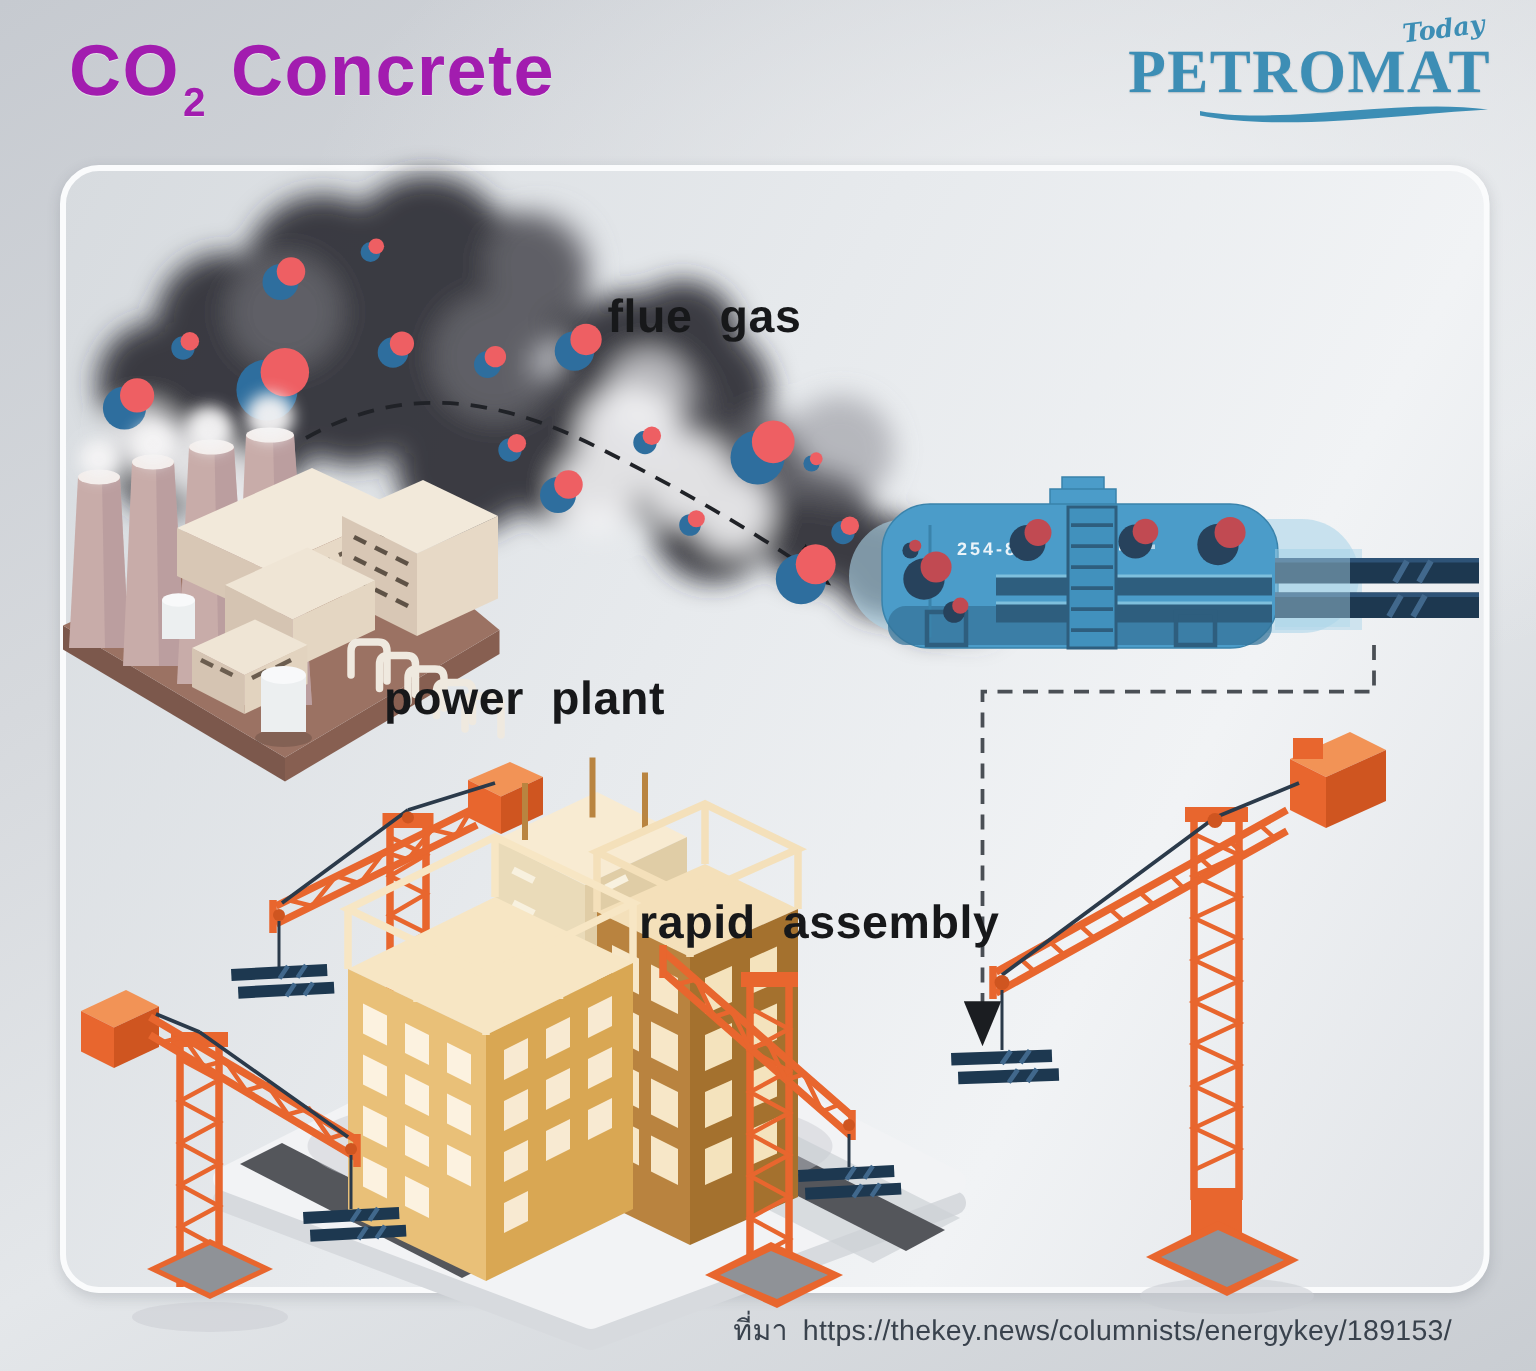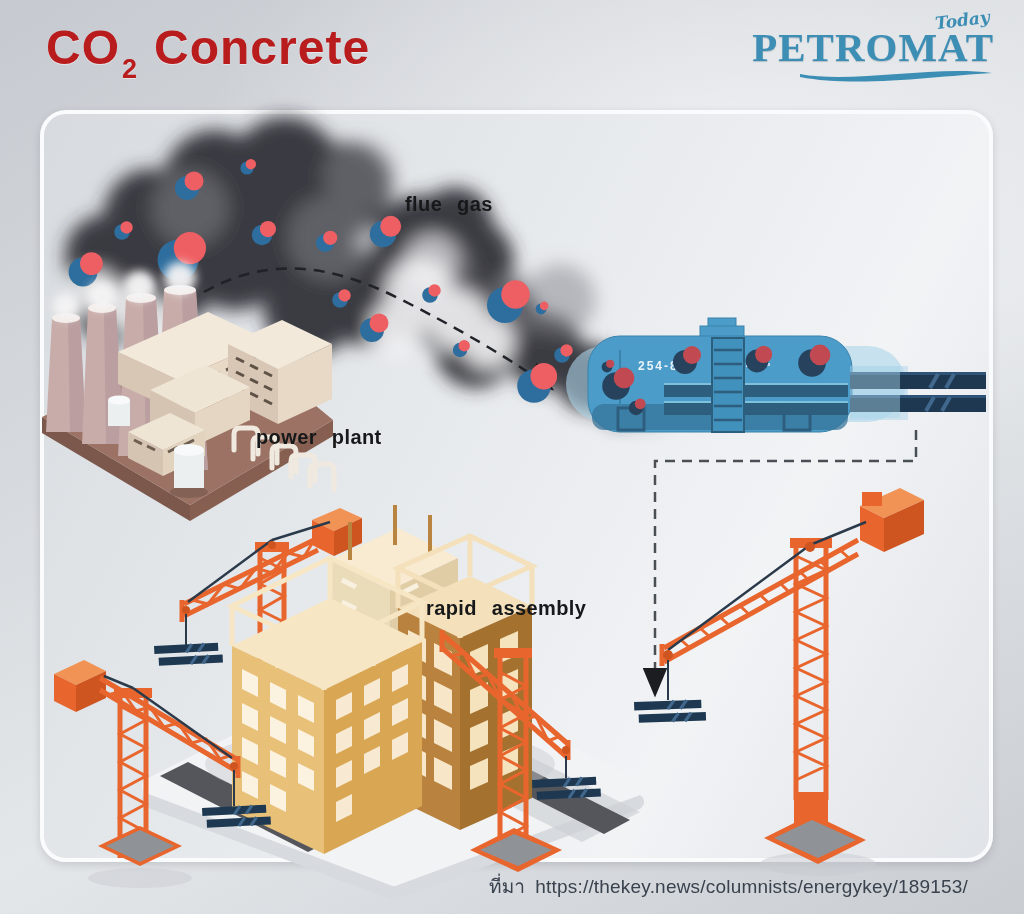--- a/index.html
+++ b/index.html
@@ -14,43 +14,43 @@
   .panel {
     position:absolute; left:40px; top:110px; width:953px; height:752px;
     border:4px solid #fafbfc; border-radius:26px;
     background:linear-gradient(118deg,#d7dbdf 0%,#e7eaed 42%,#f1f3f5 72%,#e0e3e7 100%);
     box-shadow:0 3px 9px rgba(60,65,75,.18);
     z-index:0;
   }
   svg.scene { position:absolute; left:0; top:0; width:1024px; height:914px; z-index:1; }
   .hdr-title {
     position:absolute; left:46px; top:20px; z-index:2;
-    font-size:48px; font-weight:bold; color:#b91c1c; letter-spacing:1px;
+    font-size:48px; font-weight:bold; color:#a21caf; letter-spacing:1px;
     text-shadow:0 1px 0 rgba(255,255,255,.45);
   }
   .hdr-title .t-sub { font-size:27px; position:relative; top:14px; margin:0 16px 0 2px; font-weight:bold; }
   .logo { position:absolute; right:30px; top:10px; z-index:2; display:flex; flex-direction:column; align-items:flex-end; }
   .logo-tagline {
     font-family:"DejaVu Serif", serif; font-style:italic; font-size:17px; color:#3d8eb5;
     transform:rotate(-7deg); margin-right:4px; margin-bottom:-4px; font-weight:bold;
   }
   .logo-name {
     font-family:"Liberation Serif", serif; font-weight:bold; font-size:41px;
     color:#3d8eb5; letter-spacing:1px; line-height:1.05;
     text-shadow:0 1px 1px rgba(40,70,90,.25);
   }
   .logo-wave { margin-top:-2px; }
   .lbl {
     position:absolute; z-index:2; color:#17181a; font-weight:bold;
-    font-size:20px; letter-spacing:.4px; word-spacing:9px; white-space:nowrap;
+    font-size:31px; letter-spacing:.4px; word-spacing:9px; white-space:nowrap;
   }
   #lbl-flue { left:405px; top:193px; }
   #lbl-mineral { left:600px; top:262px; width:340px; text-align:center; line-height:1.22; word-spacing:4px; font-size:27px; }
   #lbl-mineral .m-sub { font-size:15px; position:relative; top:7px; margin:0 2px; }
-  #lbl-power { left:256px; top:426px; }
+  #lbl-power { left:256px; top:448px; }
   #lbl-rapid { left:426px; top:597px; }
   .footer {
     position:absolute; right:56px; top:871px; z-index:2;
     font-size:19px; color:#39424d; letter-spacing:.2px;
   }
   .footer .src-label { margin-right:10px;margin-top:32px; }
 </style>
 </head>
 <body>
 

